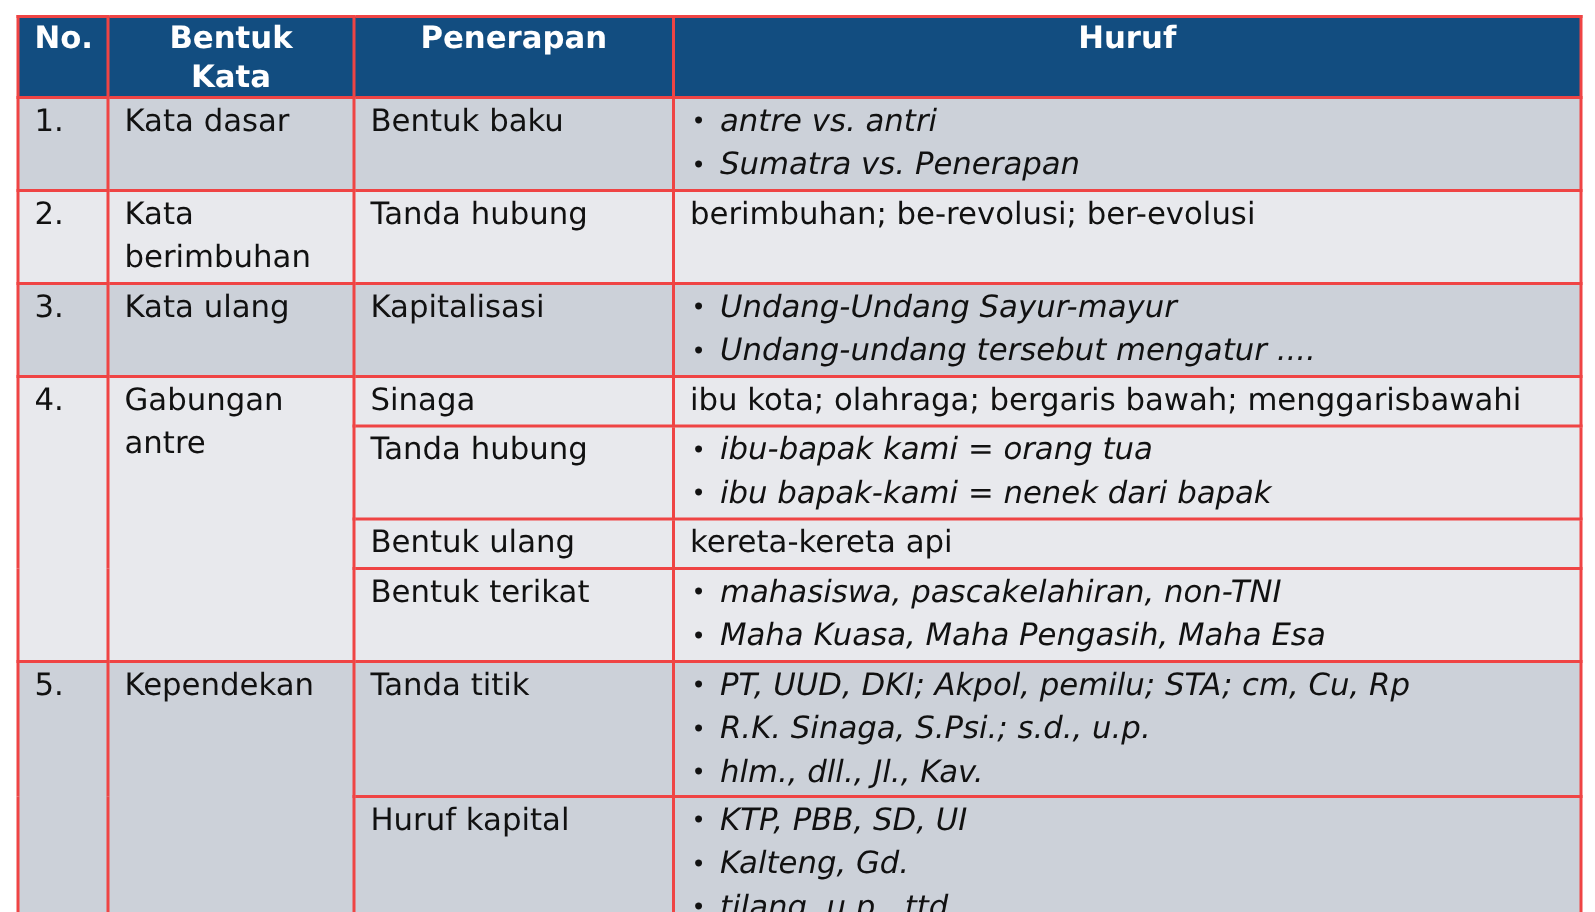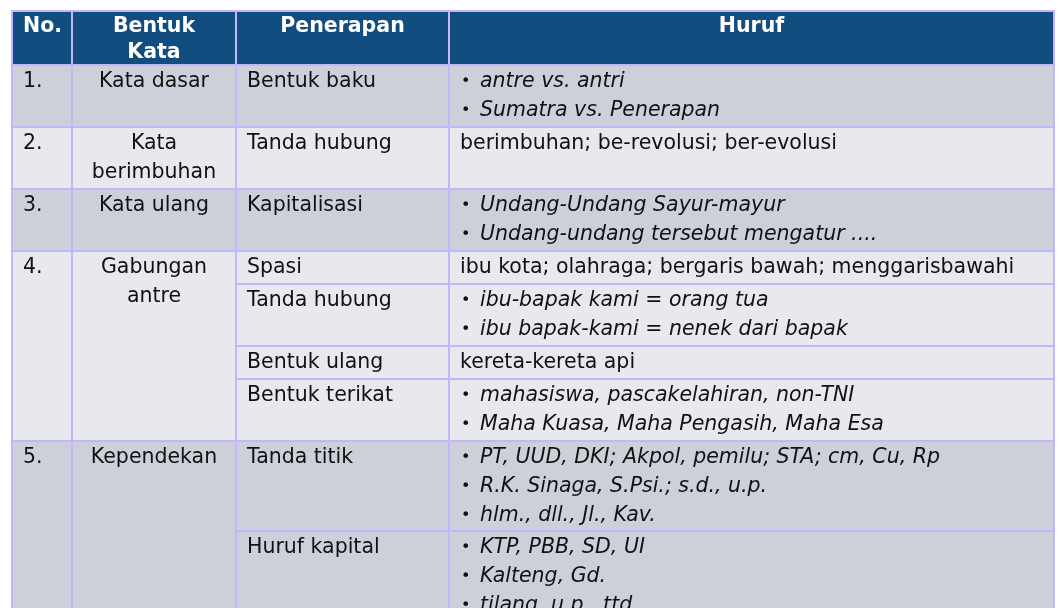--- a/index.html
+++ b/index.html
@@ -1,24 +1,24 @@
 <!DOCTYPE html>
 <html><head>
 <meta charset="utf-8">
 <style>
   html, body { margin:0; padding:0; background:#ffffff; }
   body { width:1063px; height:608px; position:relative; overflow:hidden;
          font-family:"DejaVu Sans", sans-serif; color:#111; }
   table.grid { position:absolute; left:11px; top:10px; width:1042px;
                border-collapse:collapse; table-layout:fixed; font-size:20.5px; }
-  table.grid th, table.grid td { border:2px solid #c4b5fd; vertical-align:top; padding:0 10px; line-height:29px;margin-top:45px; }
+  table.grid th, table.grid td { border:2px solid #ef4444; vertical-align:top; padding:0 10px; line-height:29px;margin-top:45px; }
   table.grid th { background:#124d80; color:#ffffff; font-weight:bold; height:28px; text-align:center; line-height:26px; }
   th.c-no { text-align:left; padding-left:10px; }
   td.no { padding-left:10px; }
-  td.form { text-align:center; padding:0 4px; }
+  td.form { padding:0 4px; }
   tr.dark td { background:#ccd1d9; }
   tr.light td { background:#e8e9ed; }
   ul.ex { list-style:none; margin:0; padding:0;font-style:italic; }
   ul.ex li { position:relative; padding-left:20px; }
   ul.ex li::before { content:"\2022"; position:absolute; left:1px; top:0; font-size:16px; }
 </style>
 </head>
 <body>
 
 <table class="grid">
@@ -65,21 +65,21 @@
         <ul class="ex">
           <li>Undang-Undang Sayur-mayur</li>
           <li>Undang-undang tersebut mengatur ....</li>
         </ul>
       </td>
     </tr>
 
     <tr class="light" style="height:33px">
       <td class="no" rowspan="4">4.</td>
       <td class="form" rowspan="4">Gabungan antre</td>
-      <td>Spasi</td>
+      <td>Sinaga</td>
       <td>ibu kota; olahraga; bergaris bawah; menggarisbawahi</td>
     </tr>
     <tr class="light" style="height:62px">
       <td>Tanda hubung</td>
       <td>
         <ul class="ex">
           <li>ibu-bapak kami = orang tua</li>
           <li>ibu bapak-kami = nenek dari bapak</li>
         </ul>
       </td>

